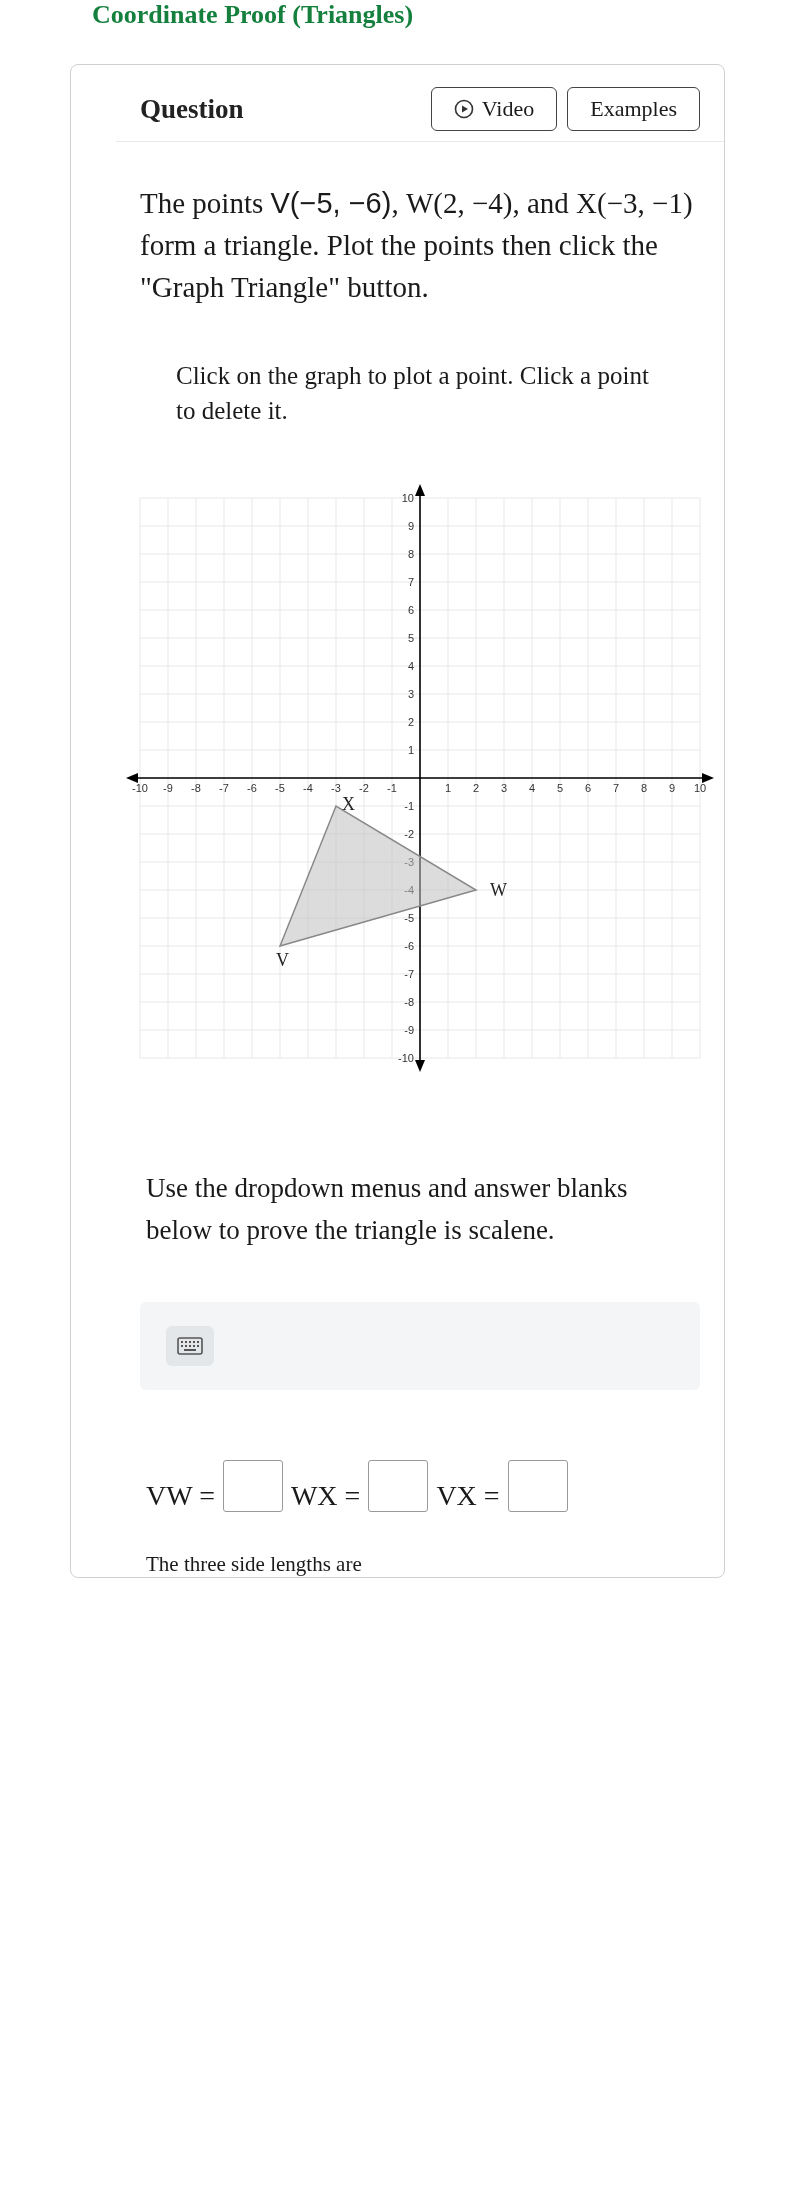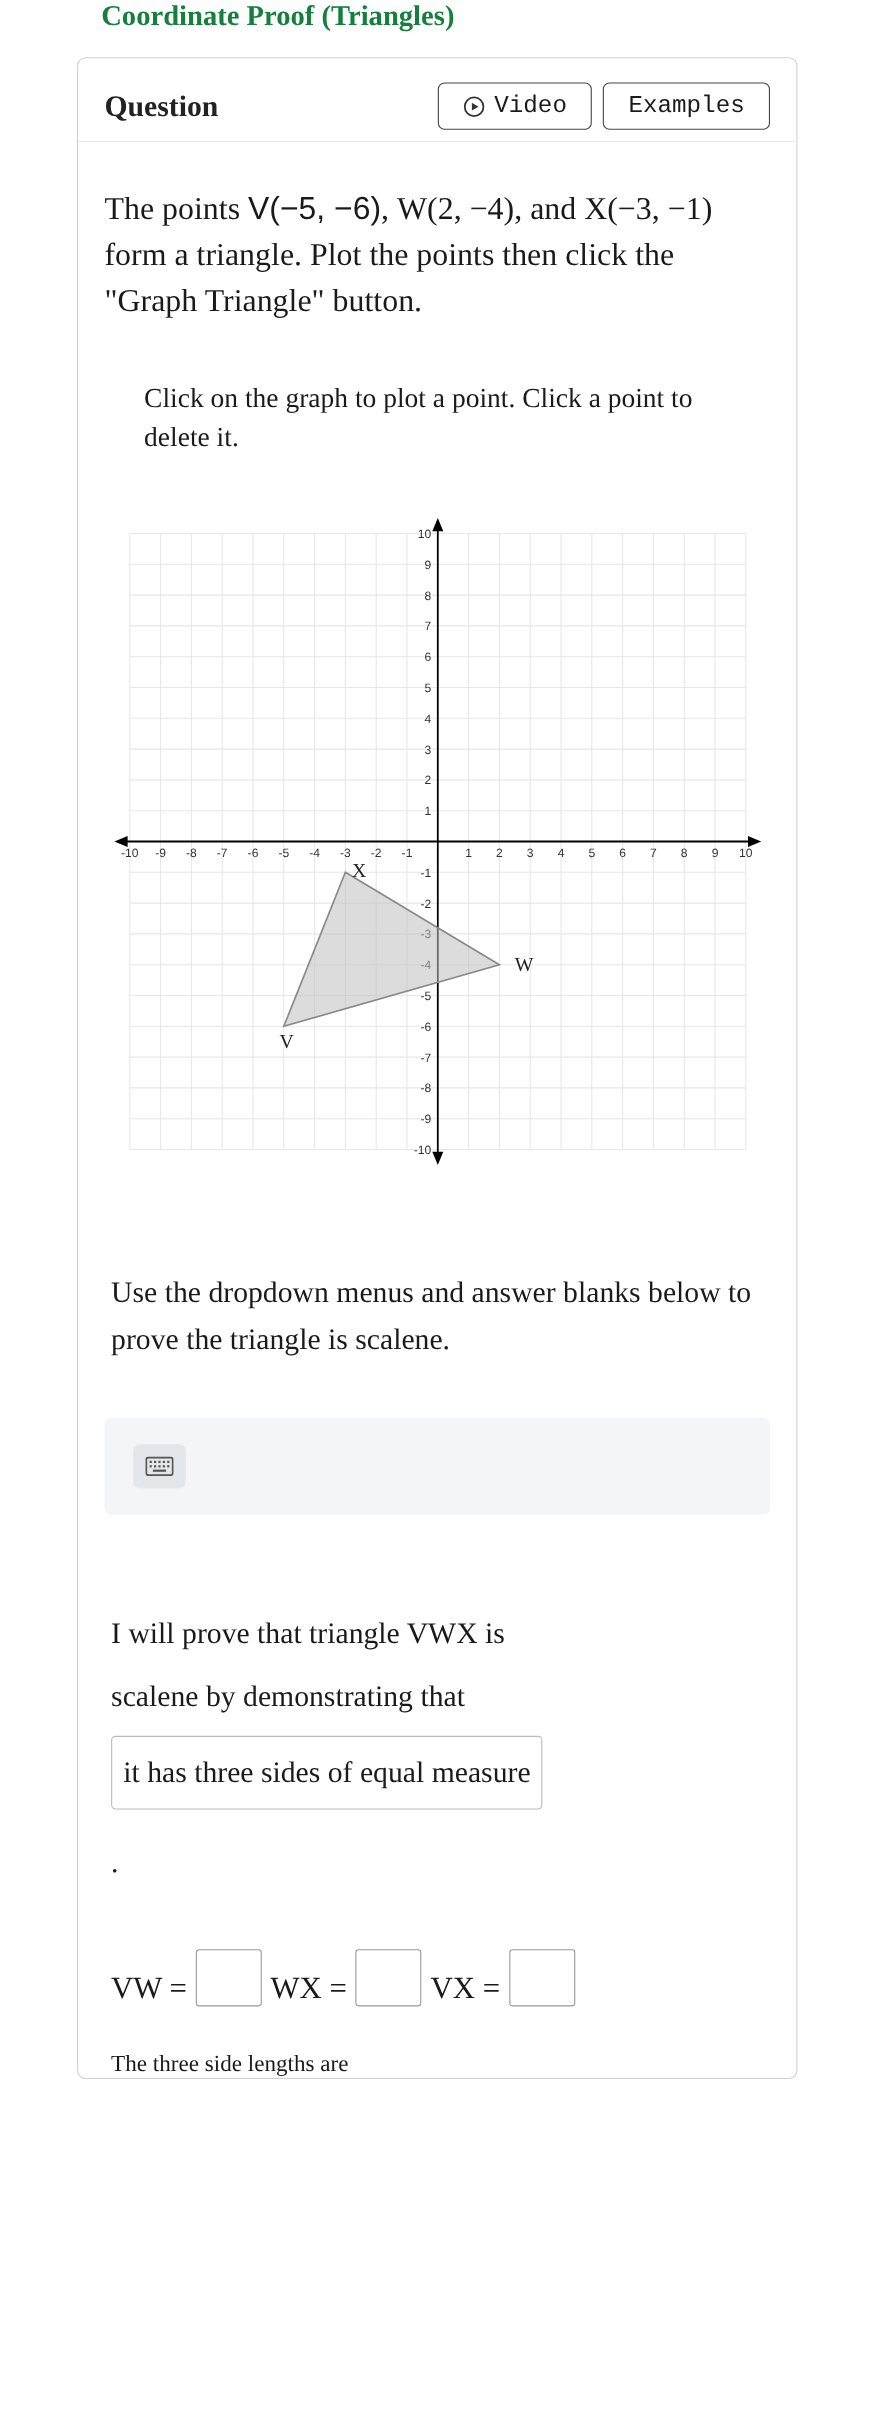--- a/index.html
+++ b/index.html
@@ -5,22 +5,23 @@
   * { box-sizing: border-box; margin: 0; padding: 0; }
   body {
     font-family: Georgia, 'Times New Roman', serif;
     background: #fff;
     width: 795px;
     color: #1a1a1a;
   }
   .card {
     border: 1px solid #d0d0d0;
     border-radius: 8px;
-    margin: 4px 70px 20px 70px;
-    background: #fff;
+    margin: 16px 70px 20px 70px;
+    background: #fff;
+    padding-left: 45px;
   }
   .page-title {
     font-size: 26px;
     font-weight: bold;
     padding: 0 0 18px 92px;
     color: #15803d;
   }
   .header-row {
     display: flex;
     align-items: center;
@@ -35,21 +36,21 @@
   }
   .header-buttons {
     display: flex;
     gap: 10px;
   }
   .btn {
     border: 1.5px solid #444;
     border-radius: 6px;
     padding: 8px 22px;
     font-size: 22px;
-    font-family: Liberation Mono, monospace;
+    font-family: Liberation Serif, serif;
     background: #fff;
     display: flex;
     align-items: center;
     gap: 8px;
     cursor: pointer;
   }
   .play-icon {
     display: inline-flex;
     width: 20px; height: 20px;
   }
@@ -287,26 +288,20 @@
             <rect x="8" y="8" width="2" height="2" fill="#555"></rect>
             <rect x="12" y="8" width="2" height="2" fill="#555"></rect>
             <rect x="16" y="8" width="2" height="2" fill="#555"></rect>
             <rect x="20" y="8" width="2" height="2" fill="#555"></rect>
           <rect x="7" y="12" width="12" height="2" fill="#555"></rect>
         </svg>
       </div>
     </div>
   </div>
 
-  <div class="proof-body">
-    <div>I will prove that triangle VWX is</div>
-    <div>scalene by demonstrating that</div>
-    <span class="dropdown">it has three sides of equal measure</span>
-    <div style="margin-top:20px;">.</div>
-  </div>
 
   <div class="eq-row">
     <span>VW =</span>
     <input class="input-box" value="" style="">
     <span>WX =</span>
     <input class="input-box" value="" style="">
     <span>VX =</span>
     <input class="input-box" value="" style="">
   </div>
 

